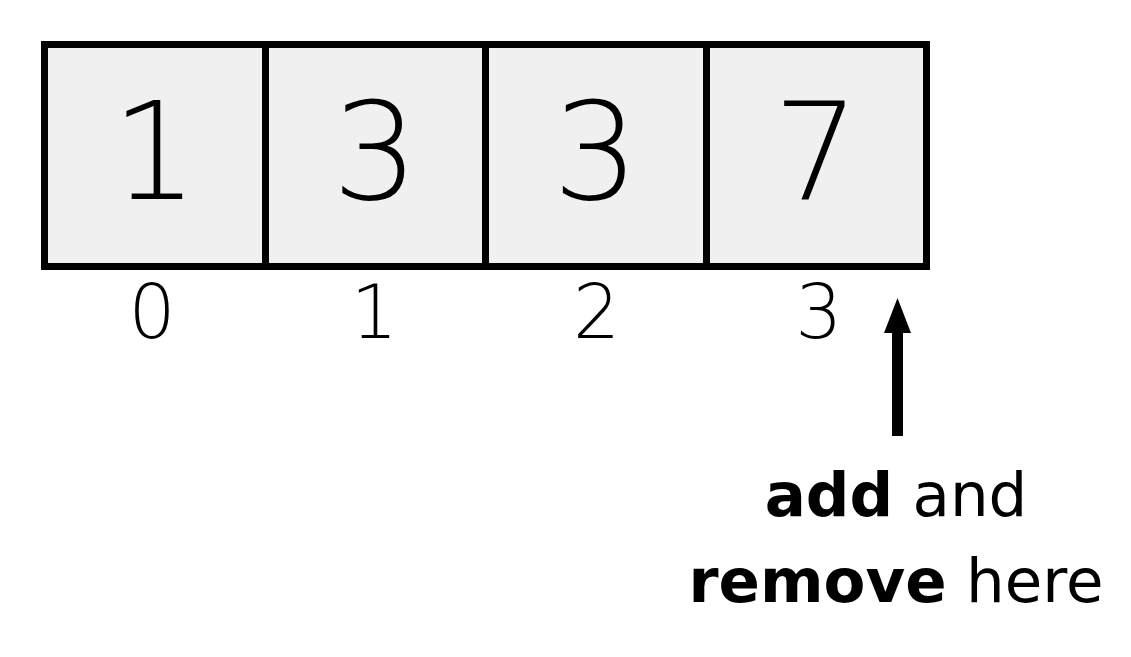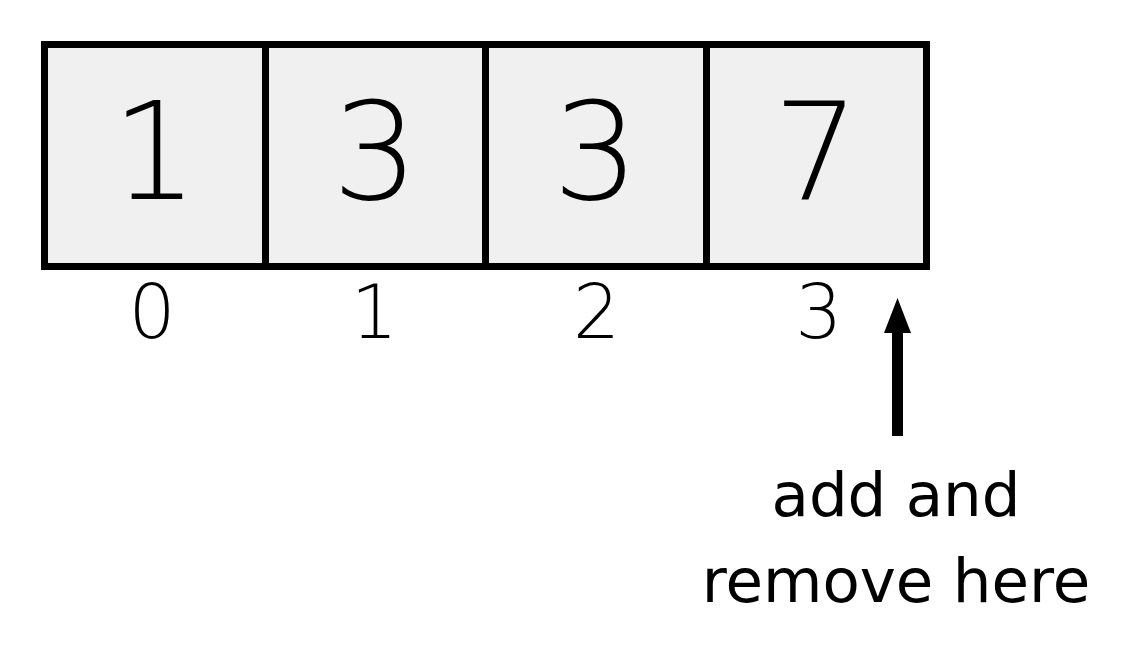--- a/index.html
+++ b/index.html
@@ -101,21 +101,21 @@
     width: 600px;
     text-align: center;
     font-family: "DejaVu Sans", sans-serif;
     font-size: 61px;
     font-weight: 400;
     line-height: 86px;
     color: #000000;
     white-space: nowrap;
   }
   .caption .b {
-    font-weight: 400;
+    font-weight: 700;
   }
   .caption-line {
     display: block;
   }
 </style>
 </head>
 <body>
 
 <div id="diagram-root">
 

